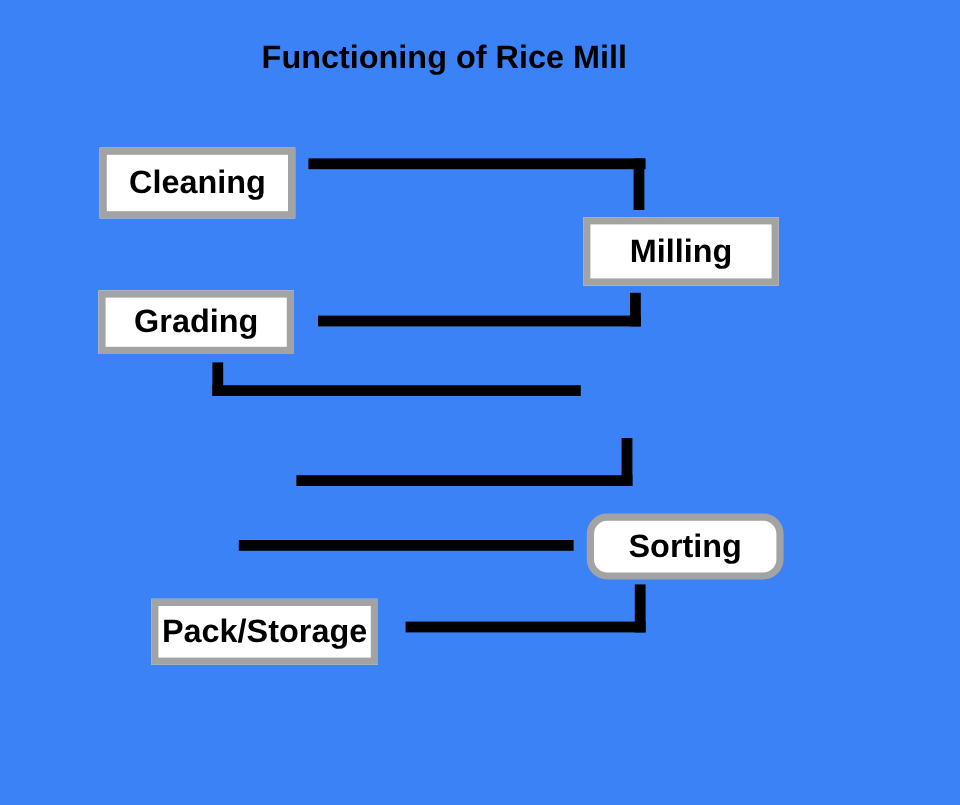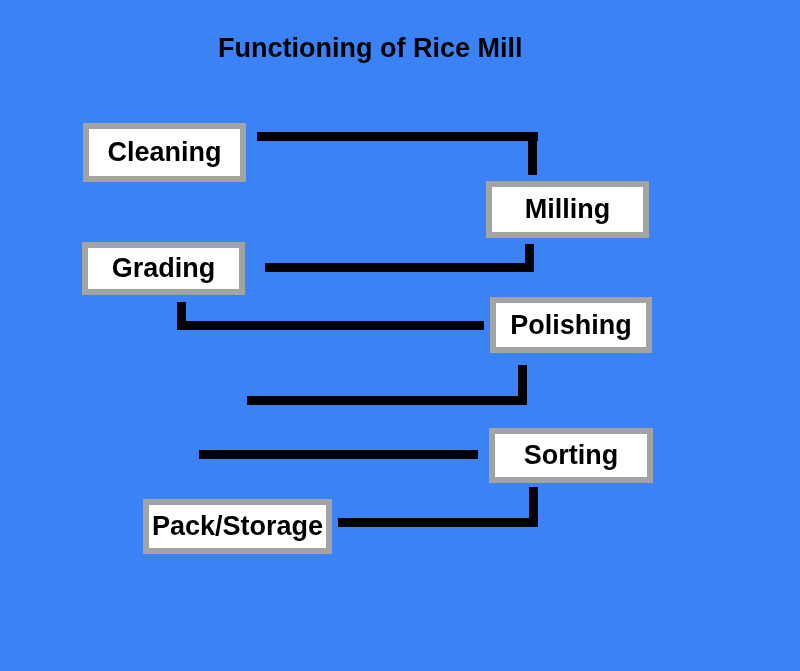--- a/index.html
+++ b/index.html
@@ -36,22 +36,22 @@
     font-size: 27px;
     font-weight: bold;
     color: #000000;
     white-space: nowrap;
   }
   .node--cleaning  { left: 83px;  top: 123px; width: 163px; height: 59px; }
   .node--hulling   { left: 486px; top: 181px; width: 163px; height: 57px; }
   .node--milling   { left: 82px;  top: 242px; width: 163px; height: 53px; }
   .node--polishing { left: 490px; top: 297px; width: 162px; height: 56px; }
   .node--grading   { left: 71px;  top: 373px; width: 164px; height: 71px; }
-  .node--sorting   { left: 489px; top: 428px; width: 164px; height: 55px; }
-  .node--pack      { left: 143px; top: 499px; width: 189px; height: 55px; }
+  .node--sorting   { left: 489px; top: 428px; width: 164px; height: 55px; border-radius: 17px; }
+  .node--pack      { left: 126px; top: 499px; width: 189px; height: 55px; }
 
   .edge-seg {
     position: absolute;
     background: #000000;
   }
   
   .seg-c1h { left: 257px; top: 132px; width: 281px; height: 9px; }
   .seg-c1v { left: 528px; top: 132px; width: 9px;  height: 43px; }
   
   .seg-c2v { left: 525px; top: 244px; width: 9px;  height: 28px; }
@@ -80,23 +80,20 @@
   </div>
 
   <div class="node node--hulling">
     <span>Milling</span>
   </div>
 
   <div class="node node--milling">
     <span>Grading</span>
   </div>
 
-  <div class="node node--polishing">
-    <span>Polishing</span>
-  </div>
 
 
   <div class="node node--sorting">
     <span>Sorting</span>
   </div>
 
   <div class="node node--pack">
     <span>Pack/Storage</span>
   </div>
 

